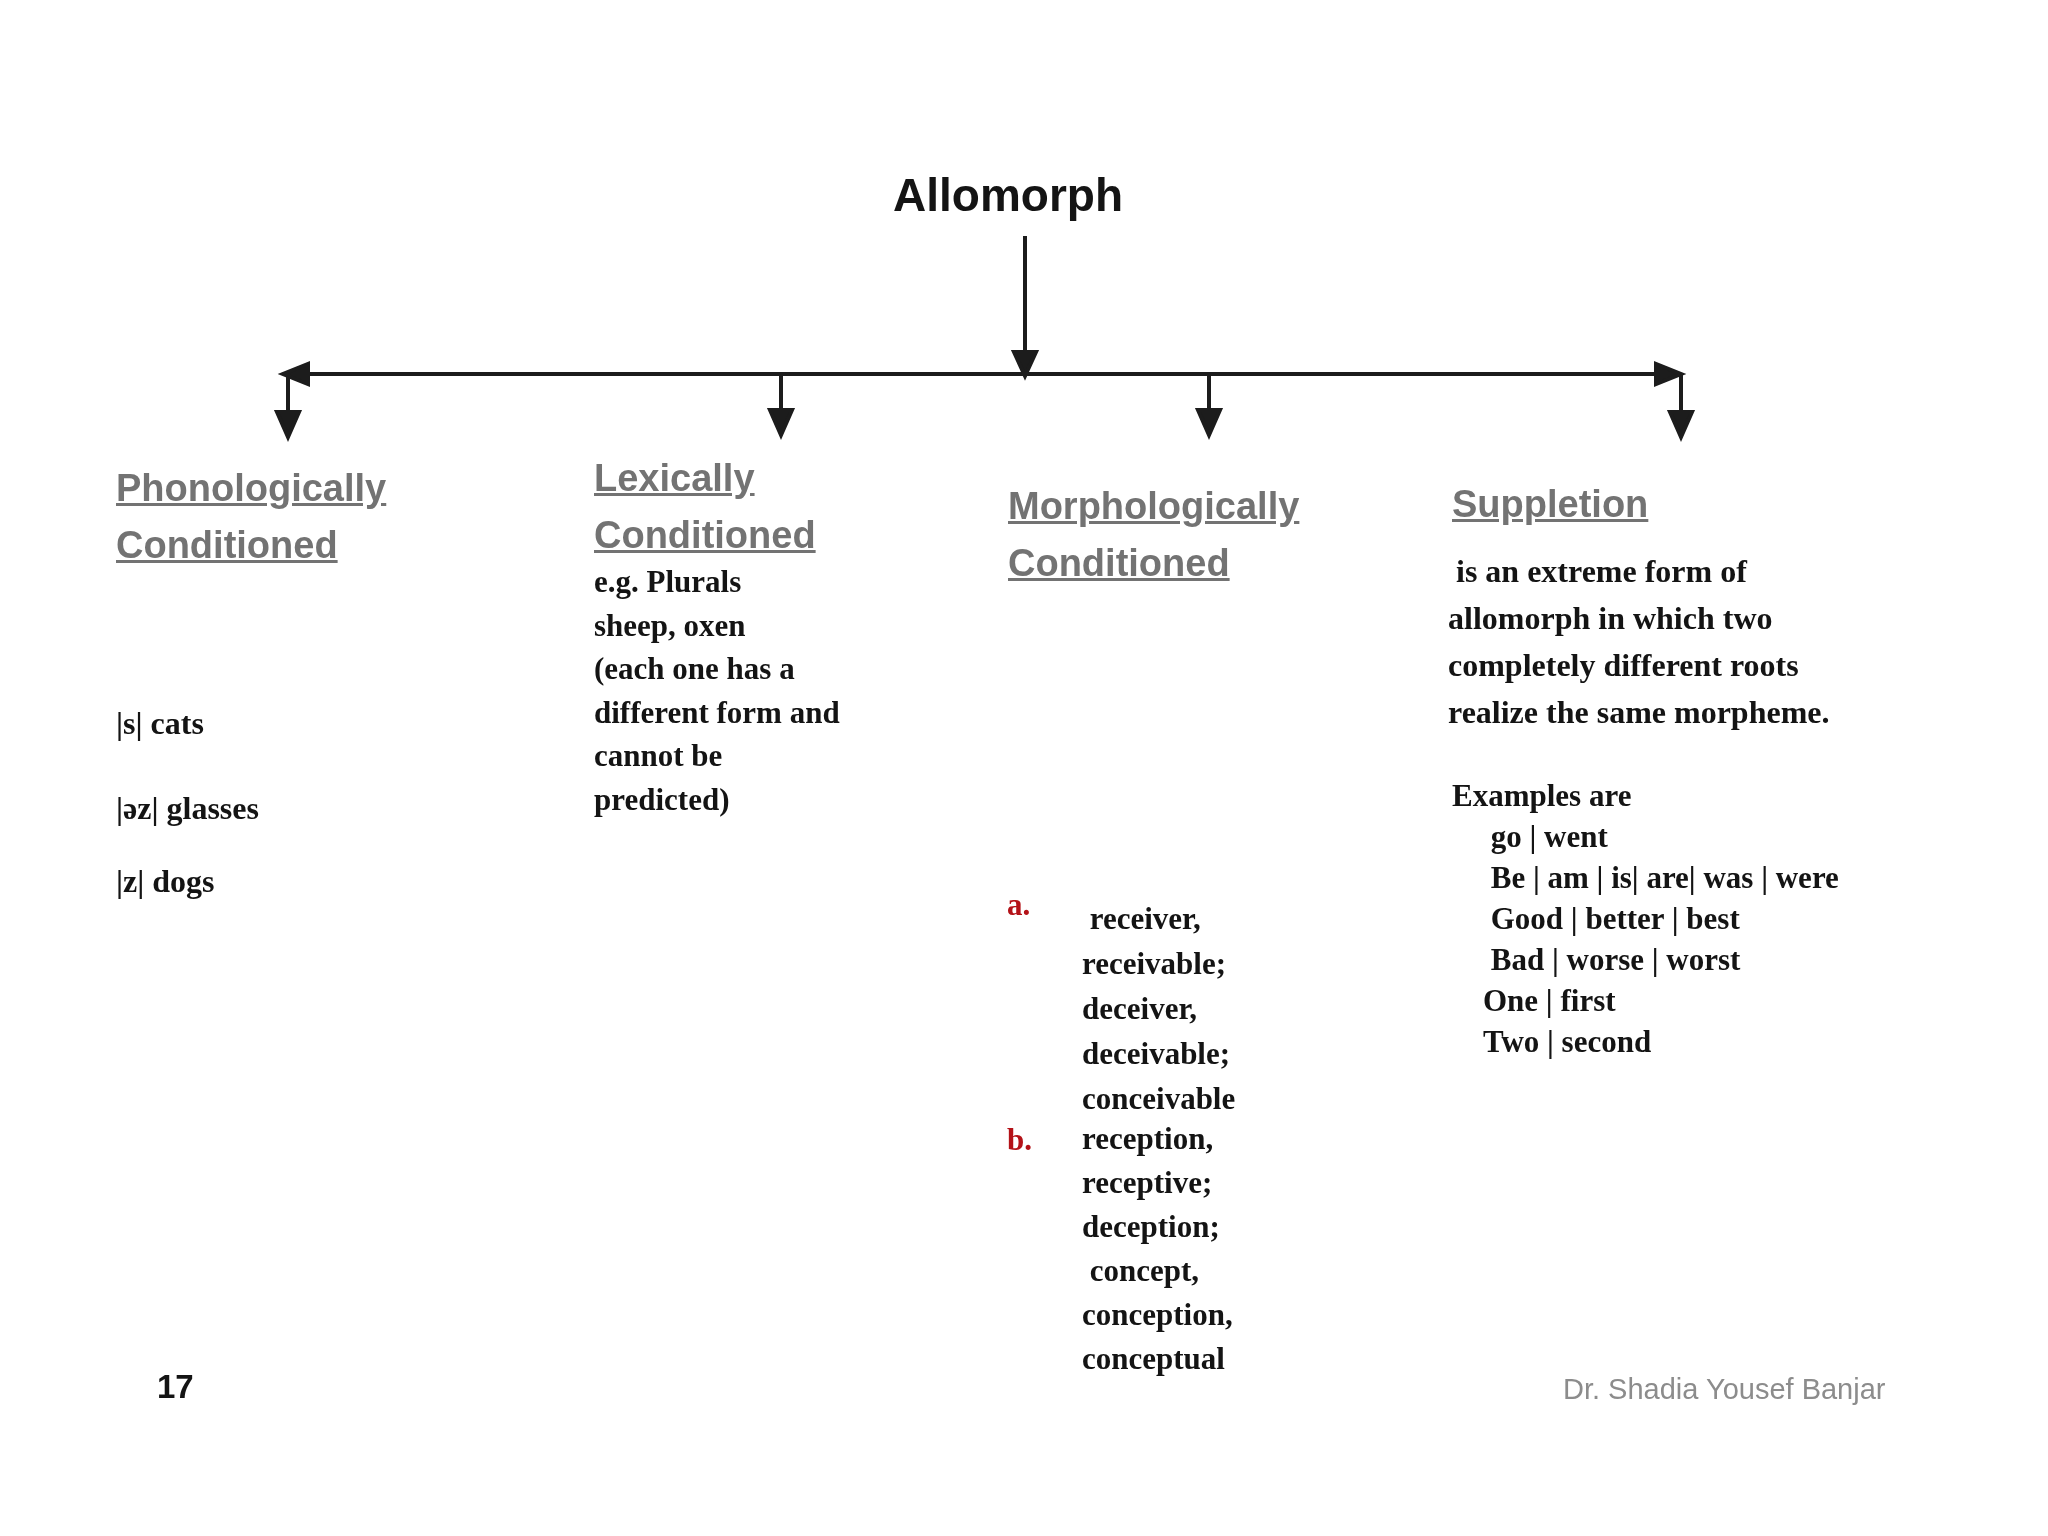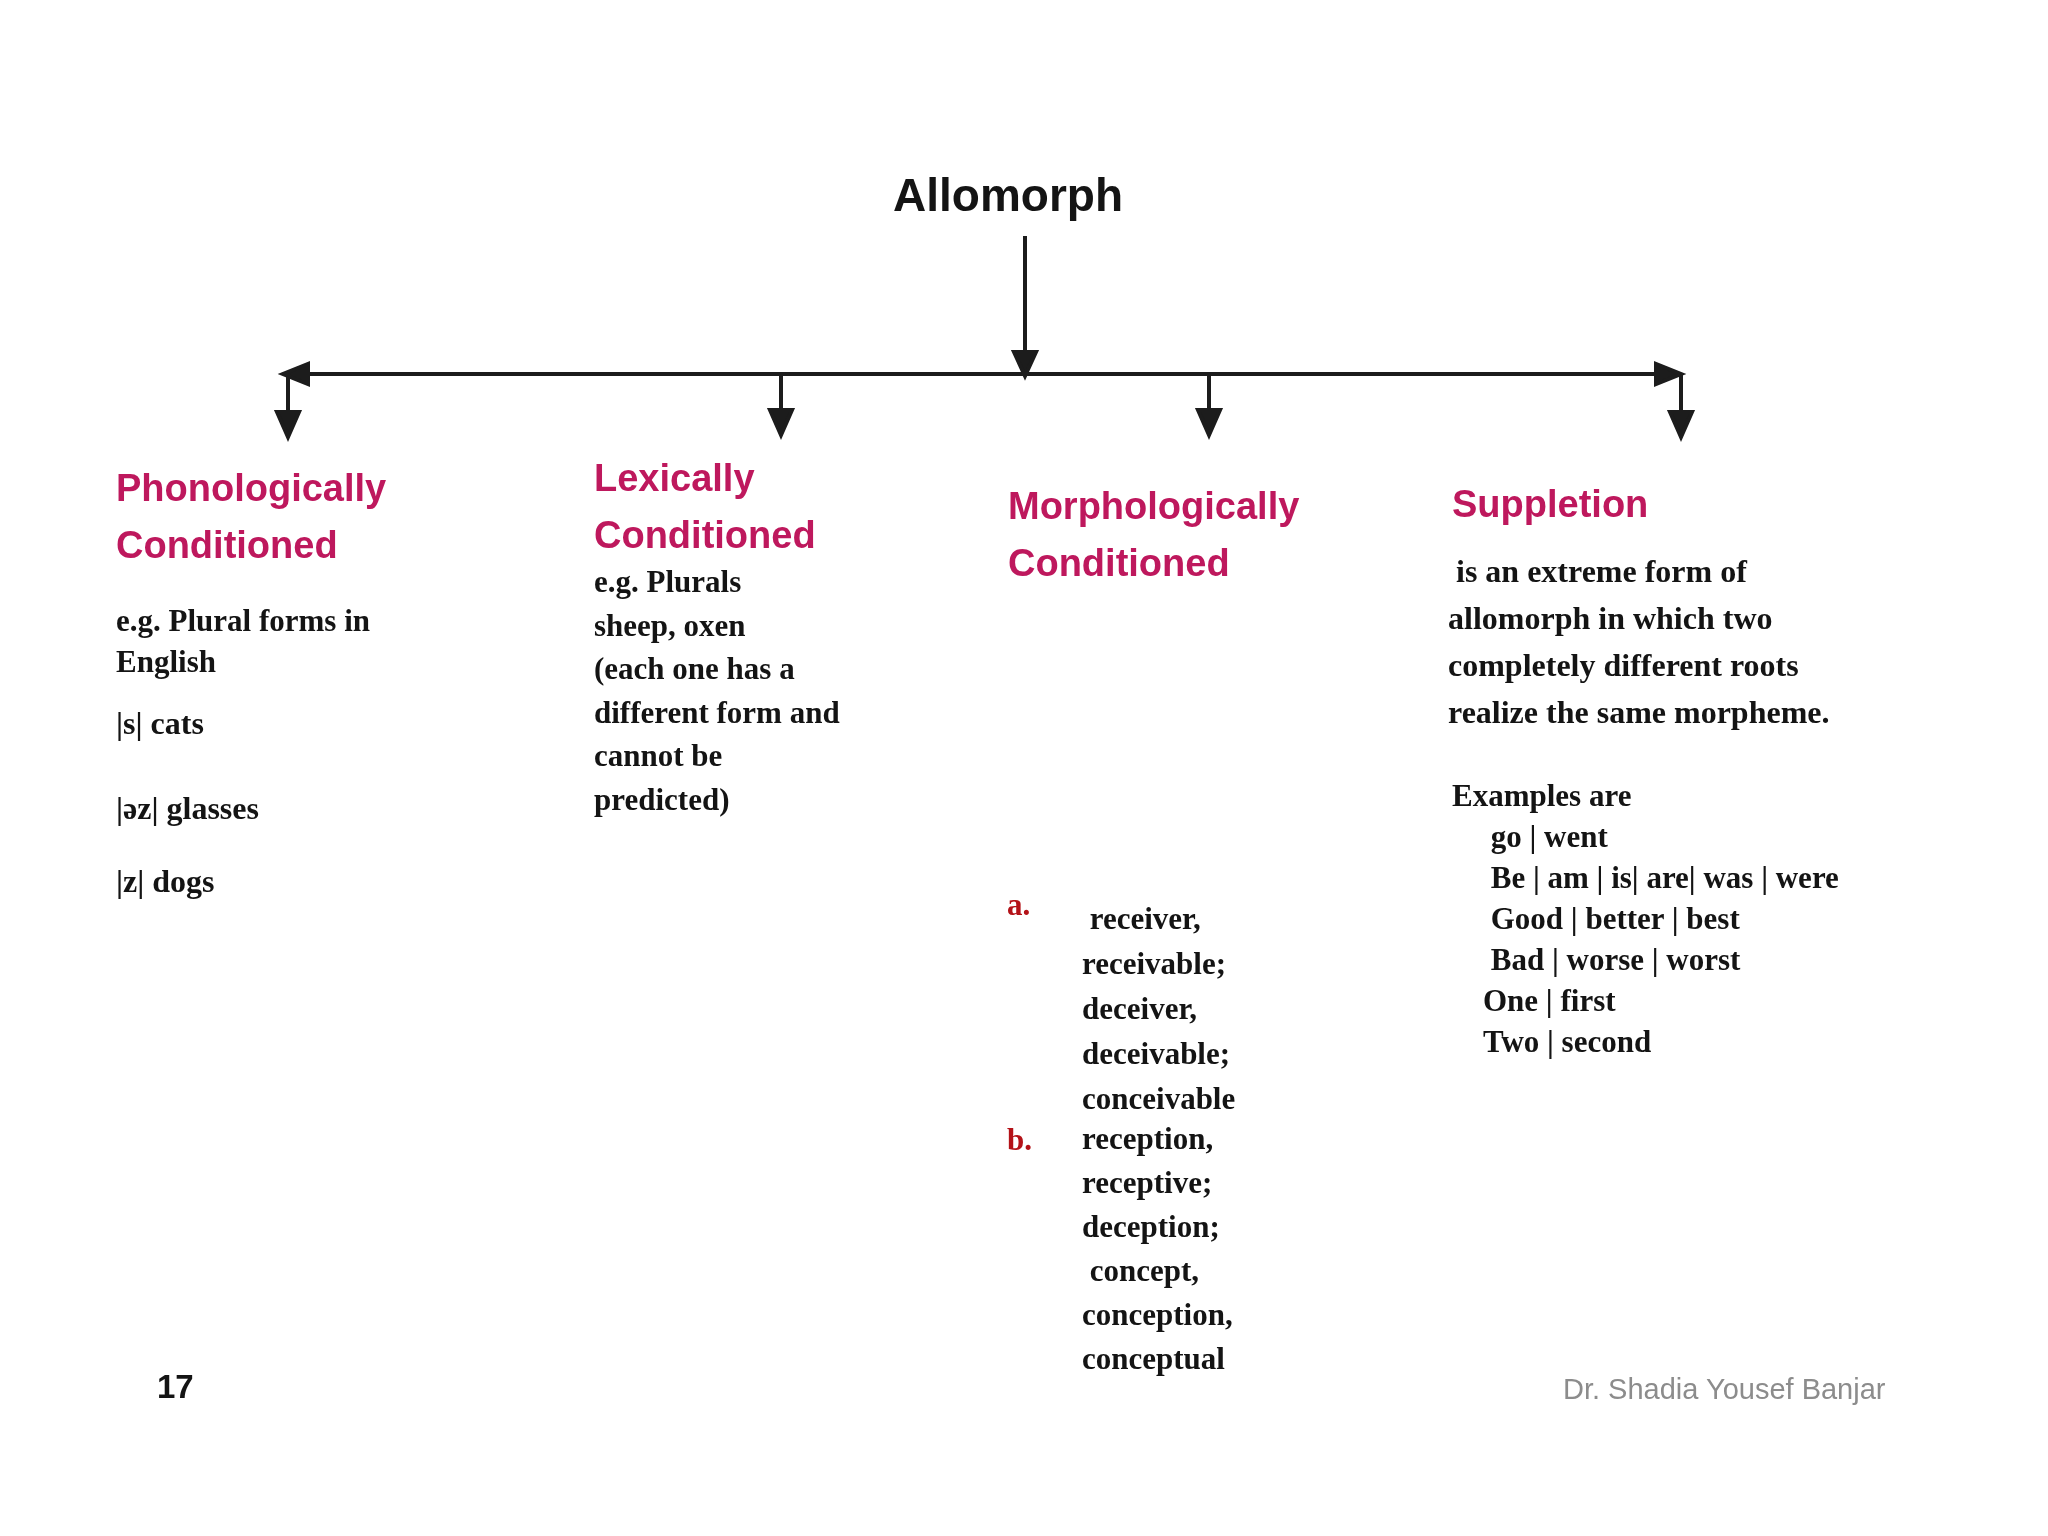--- a/index.html
+++ b/index.html
@@ -12,21 +12,22 @@
     margin-top:12px;
   }
   .abs{position:absolute;}
   .pre{white-space:pre-wrap;}
   .title{
     font:700 46px/55px "Liberation Sans",sans-serif;
     color:#141414;text-align:center;
   }
   .h{
     font:700 38px/57px "Liberation Sans",sans-serif;
-    color:#be185d;
+    color:#737373;
+    text-decoration:underline;
   }
   .serif{
     font:700 31px/43.5px "Liberation Serif",serif;
     color:#141414;
   }
   .serif-lg{
     font:700 32px/47px "Liberation Serif",serif;
     color:#141414;
   }
   .item{
@@ -77,22 +78,20 @@
 
       <line x1="1681" y1="362" x2="1681" y2="402"></line>
       <polygon points="1670,400 1692,400 1681,425"></polygon>
     </g>
   </svg>
 
   <div class="abs title" style="left:828px;top:156px;width:360px;">Allomorph</div>
 
   <div class="abs h pre" style="left:116px;top:448px;">Phonologically
 Conditioned</div>
-  <div class="abs serif intro pre" style="left:116px;top:588px;">e.g. Plural forms in
-English</div>
   <div class="abs item pre" style="left:116px;top:692px;">|s| cats</div>
   <div class="abs item pre" style="left:116px;top:777px;">|əz| glasses</div>
   <div class="abs item pre" style="left:116px;top:850px;">|z| dogs</div>
 
   <div class="abs h pre" style="left:594px;top:438px;">Lexically
 Conditioned</div>
   <div class="abs serif pre" style="left:594px;top:548px;">e.g. Plurals
 sheep, oxen
 (each one has a
 different form and

